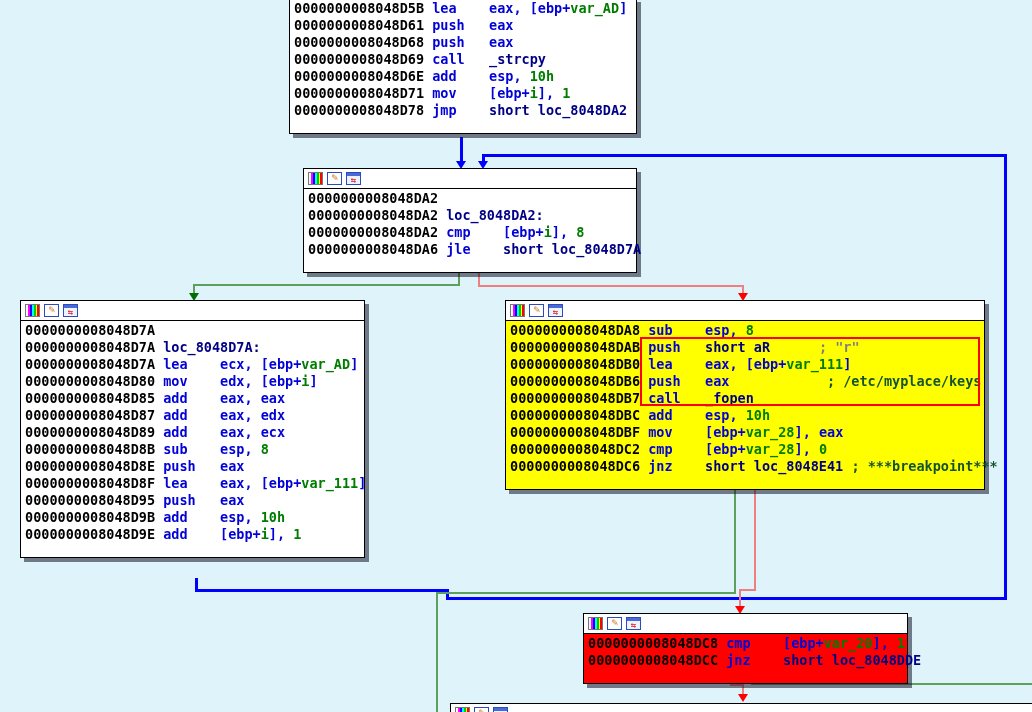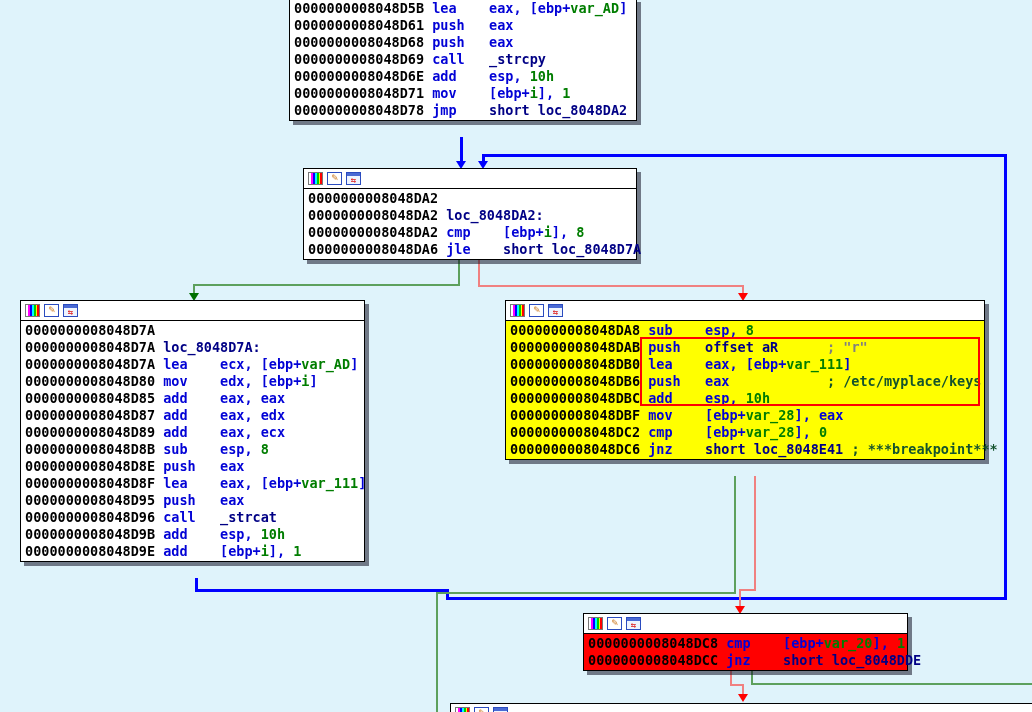--- a/index.html
+++ b/index.html
@@ -9,21 +9,21 @@
     font-family:"DejaVu Sans Mono","Liberation Mono",monospace;
   }
   .block{
     position:absolute;background:#fff;border:1px solid #000;
     box-shadow:4px 4px 0 rgba(20,20,40,.55);box-sizing:border-box;
   }
   .titlebar{
     height:20px;background:#fff;border-bottom:1px solid #000;
     display:flex;align-items:center;gap:4px;padding:0 0 0 4px;box-sizing:border-box;
   }
-  .rows{padding:1px 2px 1px 4px;}
+  .rows{padding:1px 2px 14px 4px;}
   .row{
     white-space:pre;font-size:13.5px;font-weight:bold;line-height:17px;height:17px;
   }
   .t-a{color:#000000}
   .t-i{color:#0202d6}
   .t-n{color:#000085}
   .t-g{color:#007d00}
   .t-cg{color:#808080}
   .t-cb{color:#14532d}
   .icon{width:15px;height:13px;display:inline-block;box-sizing:border-box;overflow:hidden;flex:0 0 auto}
@@ -109,36 +109,36 @@
           <div class="row"><span class="t-a">0000000008048D7A </span><span class="t-n">loc_8048D7A:</span></div>
           <div class="row"><span class="t-a">0000000008048D7A </span><span class="t-i">lea    ecx, [ebp+</span><span class="t-g">var_AD</span><span class="t-i">]</span></div>
           <div class="row"><span class="t-a">0000000008048D80 </span><span class="t-i">mov    edx, [ebp+</span><span class="t-g">i</span><span class="t-i">]</span></div>
           <div class="row"><span class="t-a">0000000008048D85 </span><span class="t-i">add    eax, eax</span></div>
           <div class="row"><span class="t-a">0000000008048D87 </span><span class="t-i">add    eax, edx</span></div>
           <div class="row"><span class="t-a">0000000008048D89 </span><span class="t-i">add    eax, ecx</span></div>
           <div class="row"><span class="t-a">0000000008048D8B </span><span class="t-i">sub    esp, </span><span class="t-g">8</span></div>
           <div class="row"><span class="t-a">0000000008048D8E </span><span class="t-i">push   eax</span></div>
           <div class="row"><span class="t-a">0000000008048D8F </span><span class="t-i">lea    eax, [ebp+</span><span class="t-g">var_111</span><span class="t-i">]</span></div>
           <div class="row"><span class="t-a">0000000008048D95 </span><span class="t-i">push   eax</span></div>
-          <div class="row"><span class="t-a">0000000008048D96 </span><span class="t-i">call   </span><span class="t-n">_strcat</span></div>
           <div class="row"><span class="t-a">0000000008048D9B </span><span class="t-i">add    esp, </span><span class="t-g">10h</span></div>
           <div class="row"><span class="t-a">0000000008048D9E </span><span class="t-i">add    [ebp+</span><span class="t-g">i</span><span class="t-i">], </span><span class="t-g">1</span></div>
         </div>
       </div>
       <div class="block" style="left: 505px; top: 300px; width: 480px; background: rgb(255, 255, 0);">
         <div class="titlebar">
           <span class="icon pal"></span>
           <span class="icon pen">✎</span>
           <span class="icon grp">⇆</span>
         </div>
         <div class="rows">
           <div class="row"><span class="t-a">0000000008048DA8 </span><span class="t-i">sub    esp, </span><span class="t-g">8</span></div>
-          <div class="row"><span class="t-a">0000000008048DAB </span><span class="t-i">push   </span><span class="t-n">offset aR</span><span class="t-i">      </span><span class="t-cg">; "r"</span></div>
+          <div class="row"><span class="t-a">0000000008048DAB </span><span class="t-i">push   </span><span class="t-n">short aR</span><span class="t-i">      </span><span class="t-cg">; "r"</span></div>
           <div class="row"><span class="t-a">0000000008048DB0 </span><span class="t-i">lea    eax, [ebp+</span><span class="t-g">var_111</span><span class="t-i">]</span></div>
           <div class="row"><span class="t-a">0000000008048DB6 </span><span class="t-i">push   eax            </span><span class="t-cb">; /etc/myplace/keys</span></div>
+          <div class="row"><span class="t-a">0000000008048DB7 </span><span class="t-i">call   </span><span class="t-n">_fopen</span></div>
           <div class="row"><span class="t-a">0000000008048DBC </span><span class="t-i">add    esp, </span><span class="t-g">10h</span></div>
           <div class="row"><span class="t-a">0000000008048DBF </span><span class="t-i">mov    [ebp+</span><span class="t-g">var_28</span><span class="t-i">], eax</span></div>
           <div class="row"><span class="t-a">0000000008048DC2 </span><span class="t-i">cmp    [ebp+</span><span class="t-g">var_28</span><span class="t-i">], </span><span class="t-g">0</span></div>
           <div class="row"><span class="t-a">0000000008048DC6 </span><span class="t-i">jnz    </span><span class="t-n">short loc_8048E41</span><span class="t-i"> </span><span class="t-cb">; ***breakpoint***</span></div>
         </div>
       </div>
       <div class="block" style="left: 583px; top: 613px; width: 325px; background: rgb(255, 0, 0);">
         <div class="titlebar">
           <span class="icon pal"></span>
           <span class="icon pen">✎</span>

